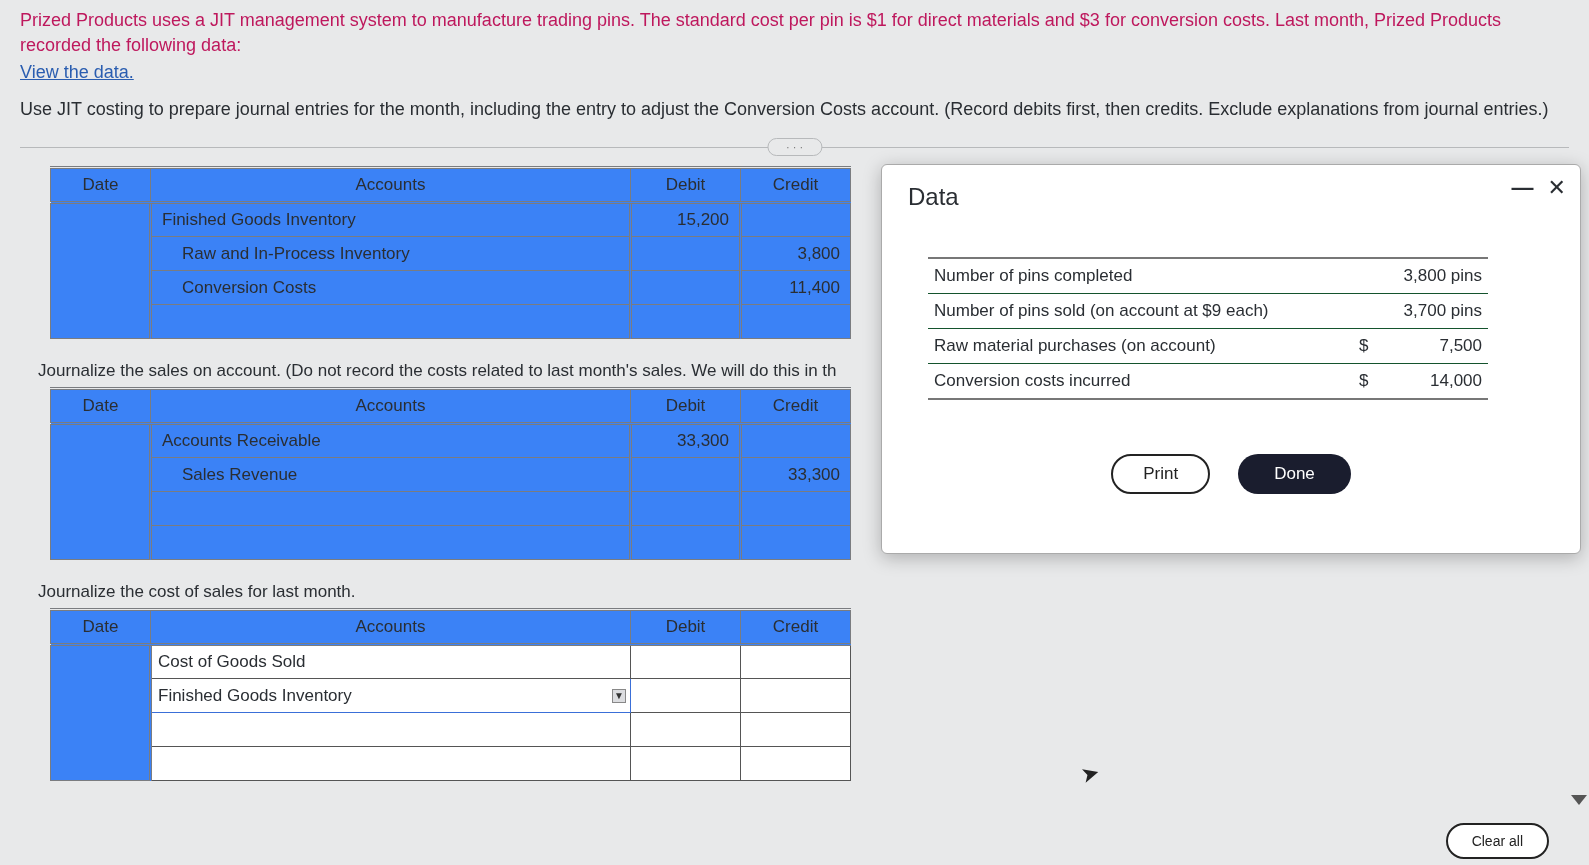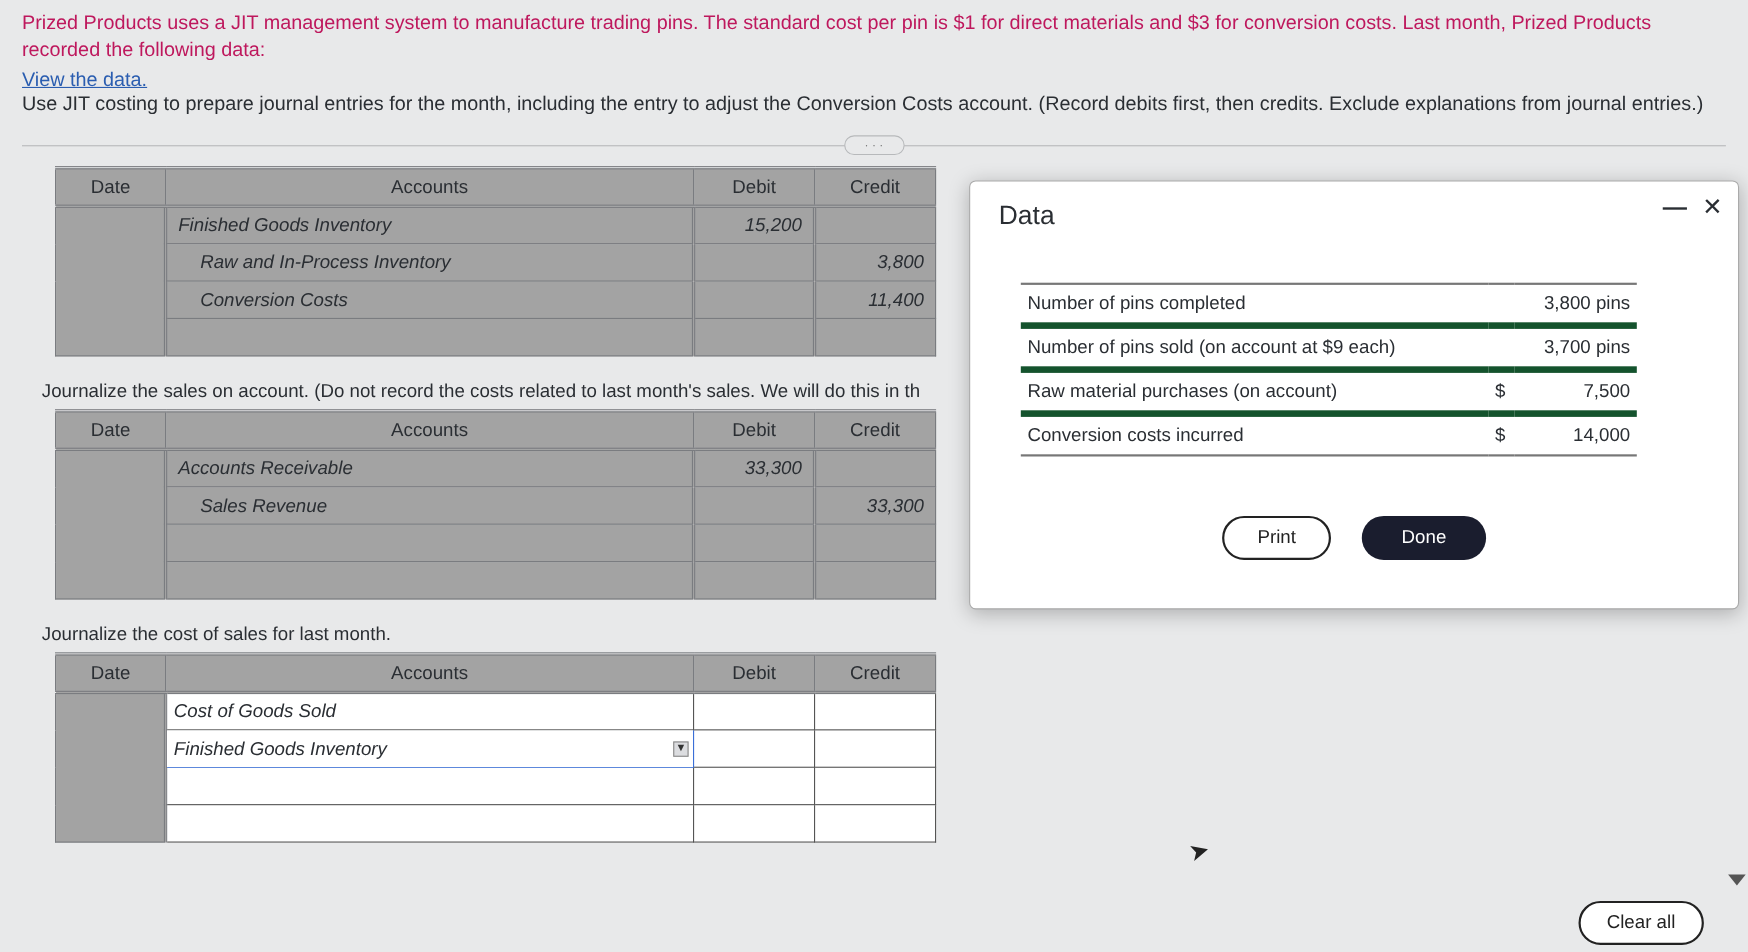--- a/index.html
+++ b/index.html
@@ -23,21 +23,21 @@
   .view-link {
     color: #2a5db0;
     text-decoration: underline;
     font-size: 18px;
     display: inline-block;
     margin-top: 4px;
     cursor: pointer;
   }
   .instruction {
     font-size: 18px;
-    margin-top: 1px;
+    margin-top: 16px;
     color: #2a2e33;
   }
   .separator-wrap {
     position: relative;
     margin-top: 18px;
     height: 18px;
   }
   .separator-line {
     border: none;
     border-top: 1px solid #b7b9bb;
@@ -63,33 +63,33 @@
   }
   .journal-table {
     border-collapse: collapse;
     margin-left: 30px;
     margin-top: 6px;
   }
   .journal-table th, .journal-table td {
     border: 1px solid #7a7c80;
     font-size: 17px;
     color: #2a2e33;
-    background: #a3a3a3;
+    background: #3b82f6;
   }
   .journal-table th {
     font-weight: normal;
     text-align: center;
     padding: 6px 8px;
     border-bottom: 3px double #7a7c80;
     border-top: 3px double #7a7c80;
   }
   .journal-table th.date-h { width: 100px; }
   .journal-table th.acct-h { width: 480px; }
   .journal-table th.num-h { width: 110px; }
-  .journal-table td { padding: 6px 10px; height: 34px; font-style: italic; }
+  .journal-table td { padding: 6px 10px; height: 34px; }
   .journal-table td.date-c { width: 100px; border-right: 3px double #7a7c80; }
   .journal-table td.acct-c { width: 480px; }
   .journal-table td.acct-c.indent { padding-left: 30px; }
   .journal-table td.num-c { width: 110px; text-align: right; border-left: 3px double #7a7c80;}
   .journal-table td.num-l { border-left: 3px double #7a7c80; }
   .section-label {
     font-size: 17px;
     margin: 22px 0 4px 18px;
     color: #2a2e33;
   }
@@ -151,21 +151,21 @@
     color: #2a2e33;
   }
   .data-table {
     border-collapse: collapse;
     width: 560px;
     margin-top: 46px;
     margin-left: 20px;
   }
   .data-table td {
     border-top: 1px solid #999;
-    border-bottom: 6px solid #14532d;
+    border-bottom: 1px solid #14532d;
     padding: 7px 6px;
     font-size: 17px;
     color: #2a2e33;
   }
   .data-table tr:first-child td { border-top: 2px solid #777; }
   .data-table tr:last-child td { border-bottom: 2px solid #777; }
   .data-table td.val { text-align: right; white-space: nowrap; }
   .data-table td.curr { text-align: left; width: 24px; }
   .modal-buttons {
     display: flex;
@@ -199,21 +199,21 @@
     display: flex;
     gap: 30px;
     align-items: center;
   }
   .btn-clear {
     background: #fff;
     border: 2px solid #222;
     color: #222;
     border-radius: 22px;
     padding: 8px 24px;
-    font-size: 17px;
+    font-size: 14px;
     cursor: pointer;
   }
   .btn-check {
     background: #a02a4a;
     color: #f8e6ee;
     border: none;
     border-radius: 22px;
     padding: 10px 22px;
     font-size: 17px;
     cursor: pointer;

